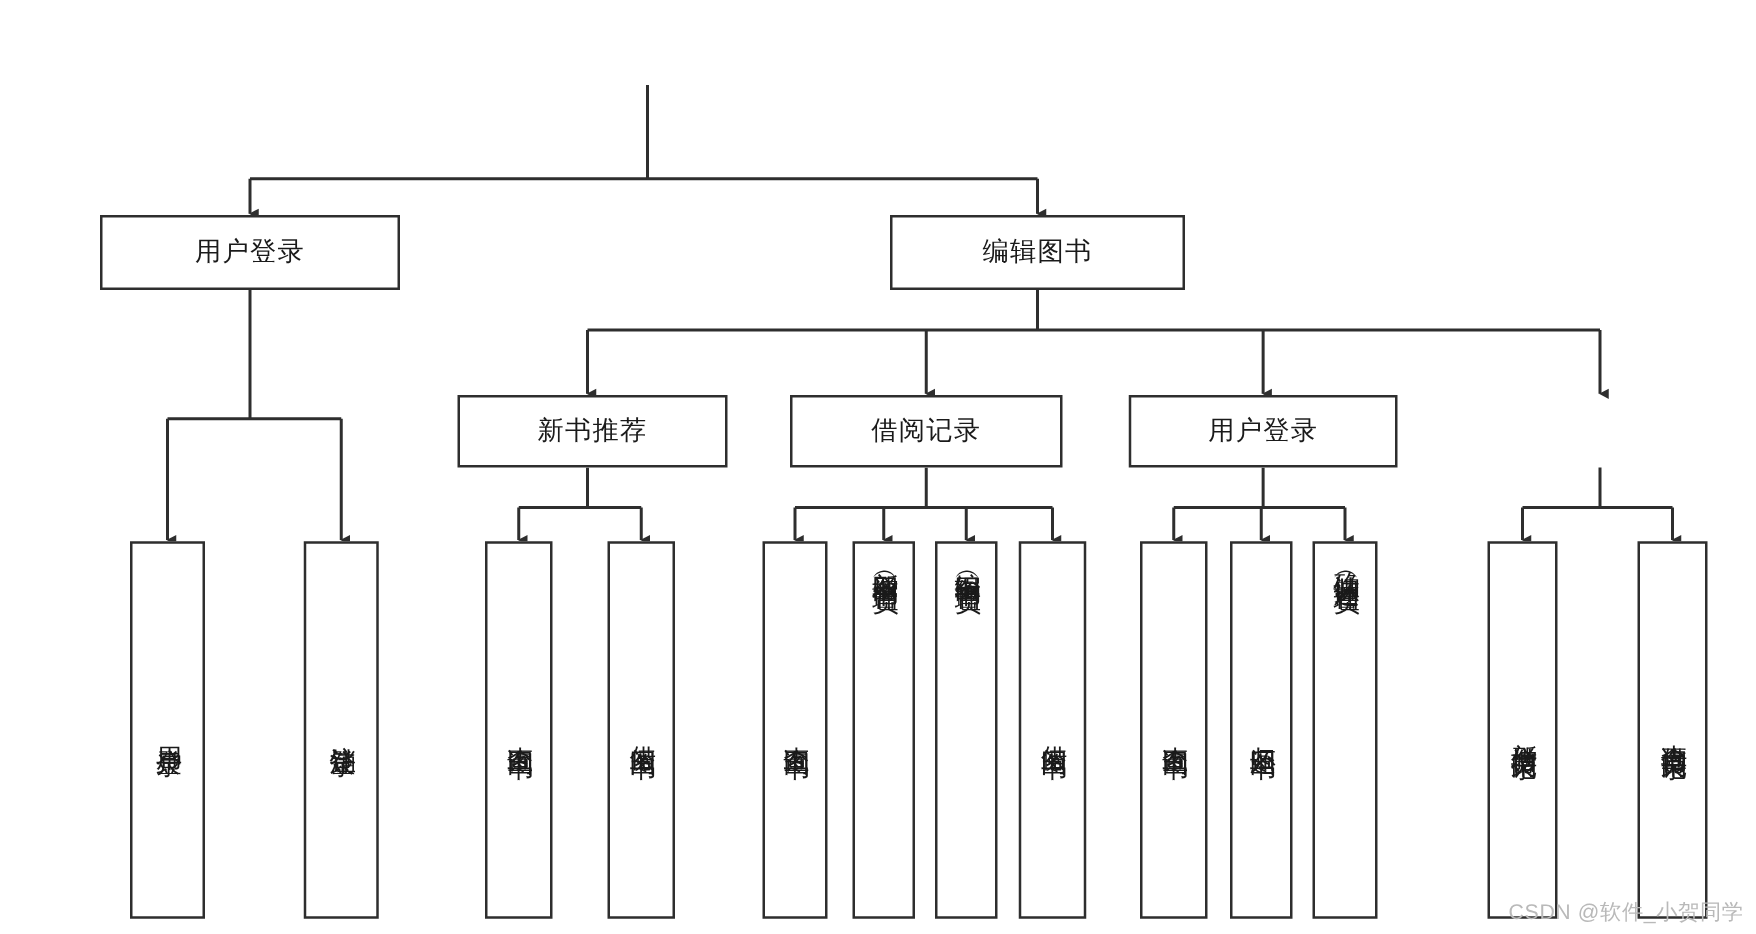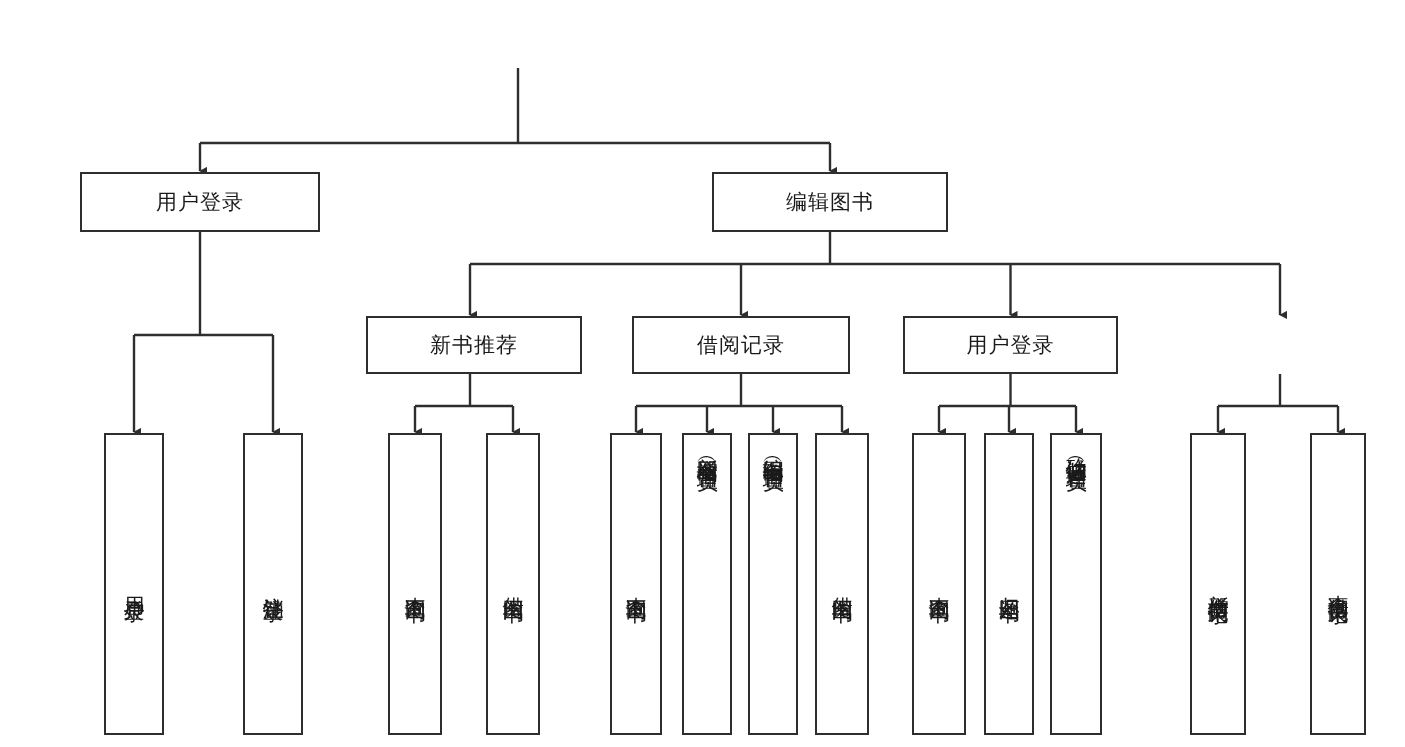--- a/index.html
+++ b/index.html
@@ -169,13 +169,14 @@
   <div class="node vert top-align" style="left: 1050px; top: 433px; width: 52px; height: 302px;">
     <span class="label">确认归还（管理员）</span>
   </div>
   <div class="node vert" style="left: 1190px; top: 433px; width: 56px; height: 302px;">
     <span class="label">新增借阅记录</span>
   </div>
   <div class="node vert" style="left: 1310px; top: 433px; width: 56px; height: 302px;">
     <span class="label">查询借阅记录</span>
   </div>
 
+  <div class="watermark">CSDN @软件_小贺同学</div>
 </div>
 
 </body></html>

